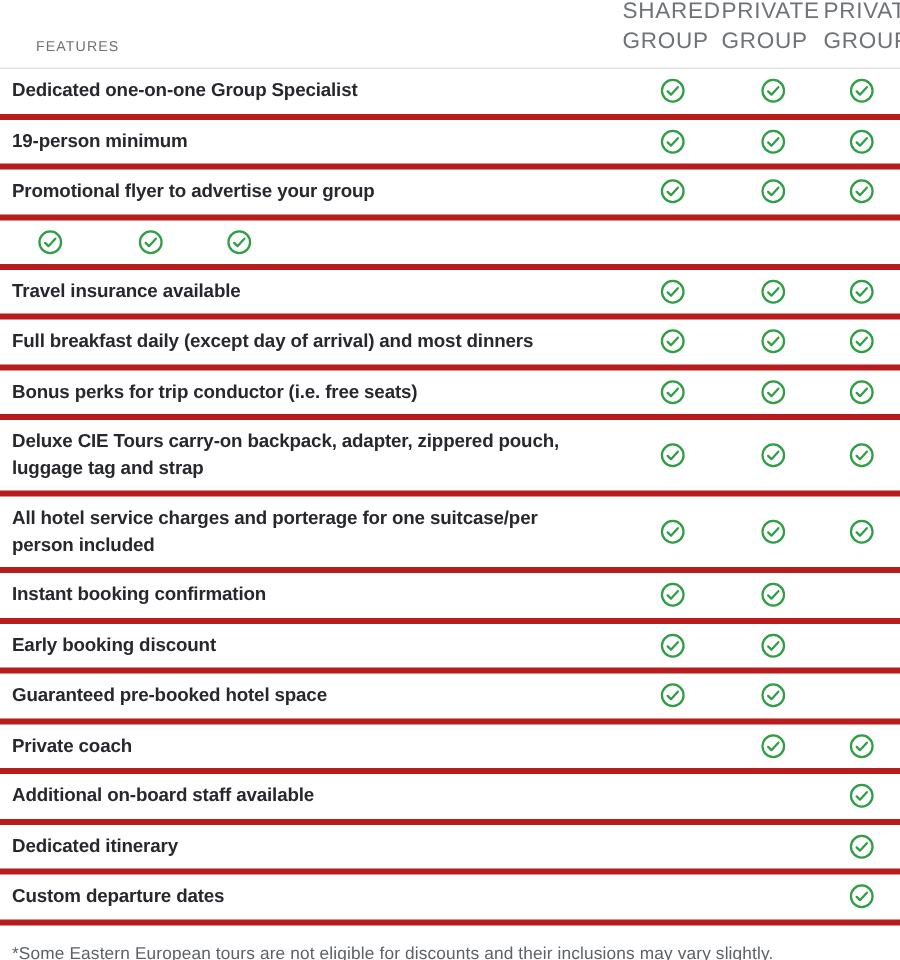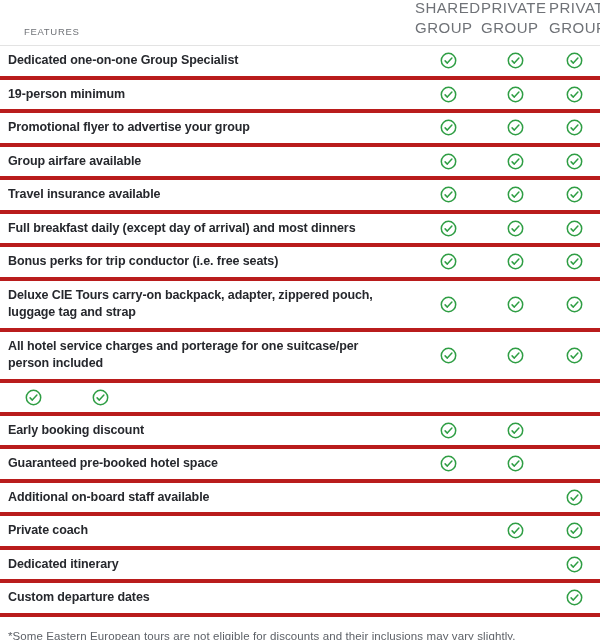--- a/index.html
+++ b/index.html
@@ -156,21 +156,20 @@
         </div>
     <div class="check-cell col-custom">
           <svg width="17" height="17" viewBox="0 0 17 17">
             <circle cx="8.5" cy="8.5" r="7.2" fill="none" stroke="#2f9e44" stroke-width="1.5"></circle>
             <path d="M5.1 8.9l2.2 2.2 4.6-5" fill="none" stroke="#2f9e44" stroke-width="1.5" stroke-linecap="round" stroke-linejoin="round"></path>
           </svg>
         </div>
   </div>
 
   <div class="row">
-    <div class="feature-label">Group airfare available</div>
     <div class="check-cell col-shared">
           <svg width="17" height="17" viewBox="0 0 17 17">
             <circle cx="8.5" cy="8.5" r="7.2" fill="none" stroke="#2f9e44" stroke-width="1.5"></circle>
             <path d="M5.1 8.9l2.2 2.2 4.6-5" fill="none" stroke="#2f9e44" stroke-width="1.5" stroke-linecap="round" stroke-linejoin="round"></path>
           </svg>
         </div>
     <div class="check-cell col-private">
           <svg width="17" height="17" viewBox="0 0 17 17">
             <circle cx="8.5" cy="8.5" r="7.2" fill="none" stroke="#2f9e44" stroke-width="1.5"></circle>
             <path d="M5.1 8.9l2.2 2.2 4.6-5" fill="none" stroke="#2f9e44" stroke-width="1.5" stroke-linecap="round" stroke-linejoin="round"></path>
@@ -288,20 +287,21 @@
         </div>
     <div class="check-cell col-custom">
           <svg width="17" height="17" viewBox="0 0 17 17">
             <circle cx="8.5" cy="8.5" r="7.2" fill="none" stroke="#2f9e44" stroke-width="1.5"></circle>
             <path d="M5.1 8.9l2.2 2.2 4.6-5" fill="none" stroke="#2f9e44" stroke-width="1.5" stroke-linecap="round" stroke-linejoin="round"></path>
           </svg>
         </div>
   </div>
 
   <div class="row">
+    <div class="feature-label">Instant booking confirmation</div>
     <div class="check-cell col-shared">
           <svg width="17" height="17" viewBox="0 0 17 17">
             <circle cx="8.5" cy="8.5" r="7.2" fill="none" stroke="#2f9e44" stroke-width="1.5"></circle>
             <path d="M5.1 8.9l2.2 2.2 4.6-5" fill="none" stroke="#2f9e44" stroke-width="1.5" stroke-linecap="round" stroke-linejoin="round"></path>
           </svg>
         </div>
     <div class="check-cell col-private">
           <svg width="17" height="17" viewBox="0 0 17 17">
             <circle cx="8.5" cy="8.5" r="7.2" fill="none" stroke="#2f9e44" stroke-width="1.5"></circle>
             <path d="M5.1 8.9l2.2 2.2 4.6-5" fill="none" stroke="#2f9e44" stroke-width="1.5" stroke-linecap="round" stroke-linejoin="round"></path>
@@ -335,52 +335,52 @@
             <path d="M5.1 8.9l2.2 2.2 4.6-5" fill="none" stroke="#2f9e44" stroke-width="1.5" stroke-linecap="round" stroke-linejoin="round"></path>
           </svg>
         </div>
     <div class="check-cell col-private">
           <svg width="17" height="17" viewBox="0 0 17 17">
             <circle cx="8.5" cy="8.5" r="7.2" fill="none" stroke="#2f9e44" stroke-width="1.5"></circle>
             <path d="M5.1 8.9l2.2 2.2 4.6-5" fill="none" stroke="#2f9e44" stroke-width="1.5" stroke-linecap="round" stroke-linejoin="round"></path>
           </svg>
         </div>
     <div class="check-cell col-custom"></div>
+  </div>
+
+  <div class="row">
+    <div class="feature-label">Private coach</div>
+    <div class="check-cell col-shared"></div>
+    <div class="check-cell col-private">
+          <svg width="17" height="17" viewBox="0 0 17 17">
+            <circle cx="8.5" cy="8.5" r="7.2" fill="none" stroke="#2f9e44" stroke-width="1.5"></circle>
+            <path d="M5.1 8.9l2.2 2.2 4.6-5" fill="none" stroke="#2f9e44" stroke-width="1.5" stroke-linecap="round" stroke-linejoin="round"></path>
+          </svg>
+        </div>
+    <div class="check-cell col-custom">
+          <svg width="17" height="17" viewBox="0 0 17 17">
+            <circle cx="8.5" cy="8.5" r="7.2" fill="none" stroke="#2f9e44" stroke-width="1.5"></circle>
+            <path d="M5.1 8.9l2.2 2.2 4.6-5" fill="none" stroke="#2f9e44" stroke-width="1.5" stroke-linecap="round" stroke-linejoin="round"></path>
+          </svg>
+        </div>
   </div>
 
   <div class="row">
     <div class="feature-label">Additional on-board staff available</div>
     <div class="check-cell col-shared"></div>
     <div class="check-cell col-private"></div>
     <div class="check-cell col-custom">
           <svg width="17" height="17" viewBox="0 0 17 17">
             <circle cx="8.5" cy="8.5" r="7.2" fill="none" stroke="#2f9e44" stroke-width="1.5"></circle>
             <path d="M5.1 8.9l2.2 2.2 4.6-5" fill="none" stroke="#2f9e44" stroke-width="1.5" stroke-linecap="round" stroke-linejoin="round"></path>
           </svg>
         </div>
   </div>
 
   <div class="row">
-    <div class="feature-label">Private coach</div>
-    <div class="check-cell col-shared"></div>
-    <div class="check-cell col-private">
-          <svg width="17" height="17" viewBox="0 0 17 17">
-            <circle cx="8.5" cy="8.5" r="7.2" fill="none" stroke="#2f9e44" stroke-width="1.5"></circle>
-            <path d="M5.1 8.9l2.2 2.2 4.6-5" fill="none" stroke="#2f9e44" stroke-width="1.5" stroke-linecap="round" stroke-linejoin="round"></path>
-          </svg>
-        </div>
-    <div class="check-cell col-custom">
-          <svg width="17" height="17" viewBox="0 0 17 17">
-            <circle cx="8.5" cy="8.5" r="7.2" fill="none" stroke="#2f9e44" stroke-width="1.5"></circle>
-            <path d="M5.1 8.9l2.2 2.2 4.6-5" fill="none" stroke="#2f9e44" stroke-width="1.5" stroke-linecap="round" stroke-linejoin="round"></path>
-          </svg>
-        </div>
-  </div>
-
-  <div class="row">
     <div class="feature-label">Dedicated itinerary</div>
     <div class="check-cell col-shared"></div>
     <div class="check-cell col-private"></div>
     <div class="check-cell col-custom">
           <svg width="17" height="17" viewBox="0 0 17 17">
             <circle cx="8.5" cy="8.5" r="7.2" fill="none" stroke="#2f9e44" stroke-width="1.5"></circle>
             <path d="M5.1 8.9l2.2 2.2 4.6-5" fill="none" stroke="#2f9e44" stroke-width="1.5" stroke-linecap="round" stroke-linejoin="round"></path>
           </svg>
         </div>
   </div>

